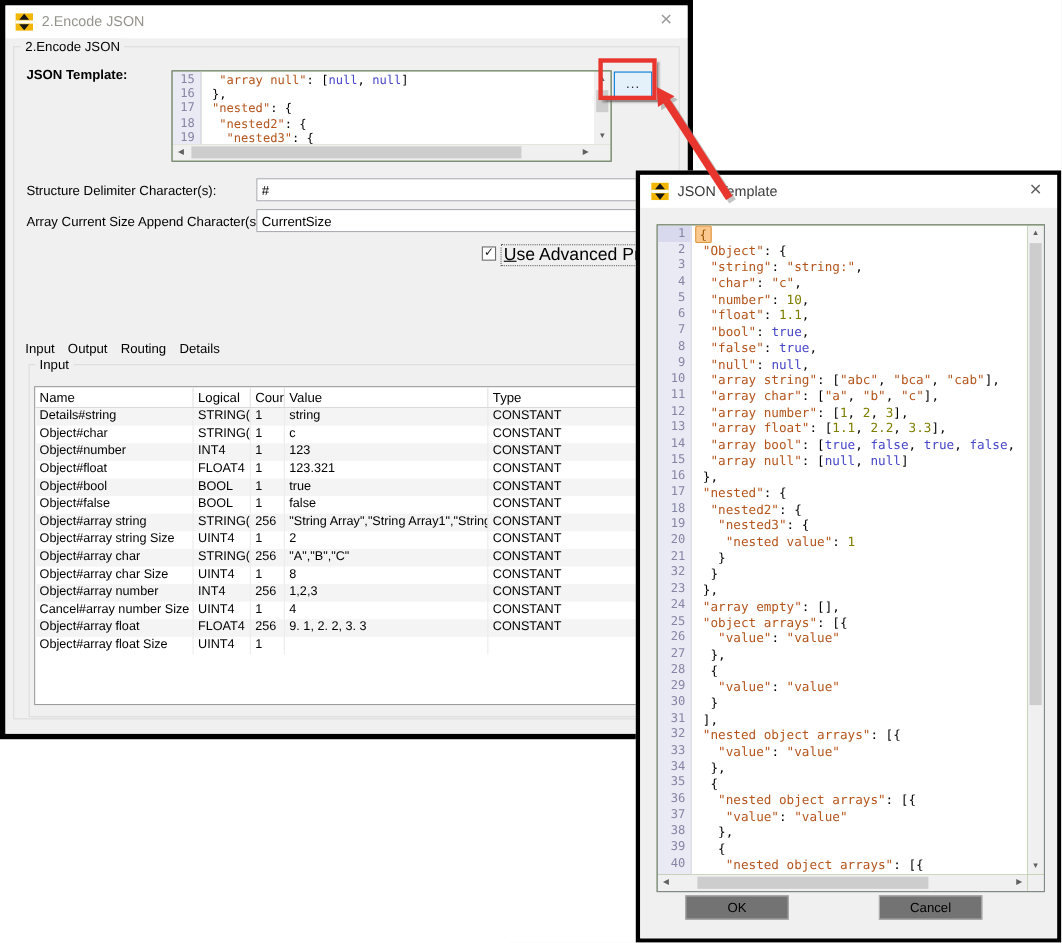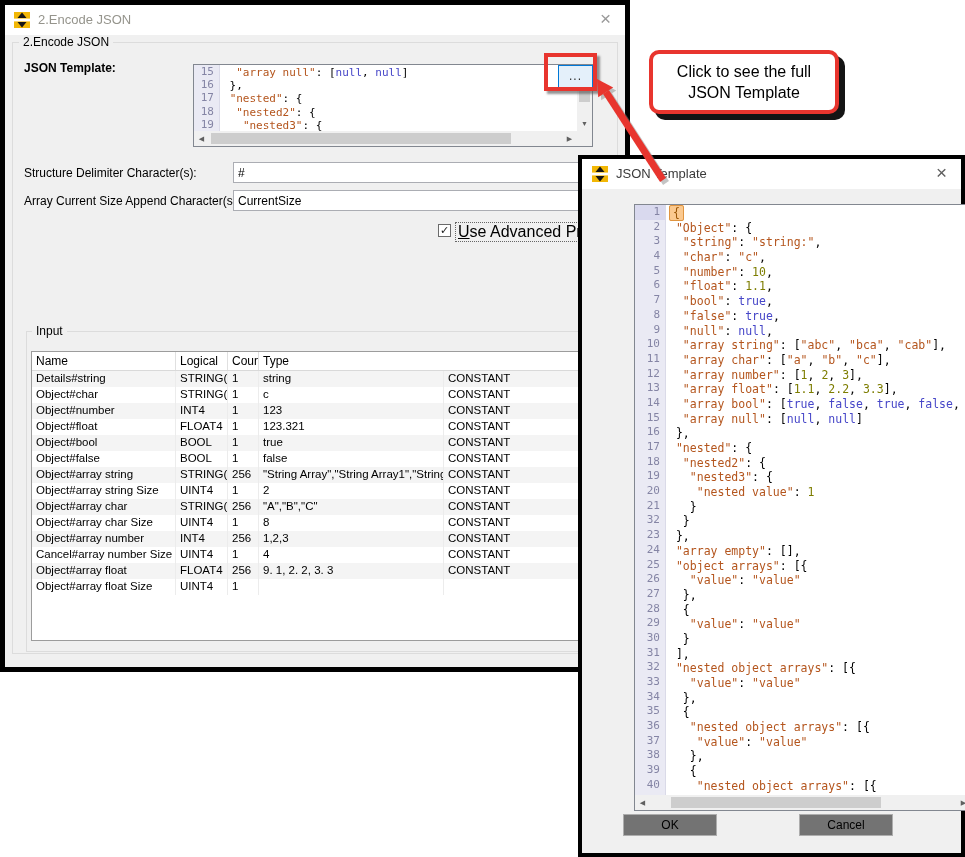--- a/index.html
+++ b/index.html
@@ -24,21 +24,21 @@
   .groupbox { position:absolute; border:1px solid #dcdcdc; }
   .grouplabel { position:absolute; top:-8px; left:8px; background:#f0f0f0; padding:0 4px; font-size:12px; }
 
   
   .lbl { position:absolute; font-size:12px; white-space:nowrap; }
   .lbl.bold { font-weight:bold; }
   .txt { position:absolute; border:1px solid #abadb3; background:#fff; font-size:12px;
          font-family:"Liberation Sans", sans-serif; padding:2px 4px; height:21px; }
 
   
-  .editor { position:absolute; border:1px solid #828790; background:#4d7c0f;margin-left:37px; }
+  .editor { position:absolute; border:1px solid #828790; background:#4d7c0f; }
   .gutter { position:absolute; left:0; top:0; bottom:15px; background:#eaeaf4; border-right:1px solid #dadae8;
             text-align:right; color:#8585a5; font-family:"DejaVu Sans Mono", monospace; overflow:hidden; }
   .gutter .gl { padding-right:5px; }
   .gutter .gl.cur { background:#d9d9ee; }
   .codearea { position:absolute; top:0; bottom:15px; background:#fff; overflow:hidden; padding:1px 0 0 3px;
               font-family:"DejaVu Sans Mono", monospace; cursor:text; }
   .cl { white-space:pre; }
   .ed-big .gutter { width:31px; font-size:11px; }
   .ed-big .codearea { left:31px; right:15px; font-size:11.5px; }
   .ed-big .gl, .ed-big .cl { height:14.7px; line-height:14.7px; }
@@ -154,29 +154,31 @@
       <div class="ellipsisbtn" style="left:553px; top:30px; width:35px; height:24px;">...</div>
 
       <span class="lbl" style="left:19px; top:131px;">Structure Delimiter Character(s):</span>
       <input class="txt" style="left: 228px; top: 127px; width: 352px;" value="#">
       <span class="lbl" style="left:19px; top:159px;">Array Current Size Append Character(s):</span>
       <input class="txt" style="left: 228px; top: 155px; width: 352px;" value="CurrentSize">
 
       <span class="cbbox" style="left:433px; top:189px;"><span>✓</span></span>
       <span class="cblabel" style="left:451px; top:188px;"><span class="mn">U</span><span>se Advanced Prope</span></span>
 
+      <div class="tabbar" style="left:13px; top:267px;"><span class="tab sel">Input</span><span class="tab">Output</span><span class="tab">Routing</span><span class="tab">Details</span></div>
 
       <div class="groupbox" style="left:21px; top:296px; width:582px; height:321px;">
         <span class="grouplabel" style="left:5px;">Input</span>
       </div>
       <div class="table" style="left:26px; top:316px; width:576px; height:290px;">
         <div class="trow thead">
             <div class="th c0">Name</div>
             <div class="th c1">Logical</div>
             <div class="th c2">Count</div>
+            <div class="th c3">Value</div>
             <div class="th c4">Type</div>
           </div>
         <div>
             <div class="trow tr alt">
               <div class="td c0">Details#string</div>
               <div class="td c1">STRING(...</div>
               <div class="td c2">1</div>
               <div class="td c3">string</div>
               <div class="td c4">CONSTANT</div>
             </div>
@@ -391,24 +393,20 @@
         </div>
         <div class="sb-corner"></div>
       </div>
 
       <div class="btn" style="left:41px; top:625px; width:94px; height:22px;">OK</div>
       <div class="btn" style="left:217px; top:625px; width:94px; height:22px;">Cancel</div>
 
     </div>
   </div>
 
-  <div class="callout">
-    <span>Click to see the full</span>
-    <span>JSON Template</span>
-  </div>
 
   <svg class="arrowsvg" width="965" height="857">
     <line x1="666" y1="183" x2="609" y2="95" stroke="#8a8a8a" stroke-width="7" opacity="0.5"></line>
     <polygon points="600,82 616.2,90.5 601.2,100.3" fill="#8a8a8a" opacity="0.5"></polygon>
     <line x1="663" y1="180" x2="606" y2="92" stroke="#e8352e" stroke-width="7"></line>
     <polygon points="597,79 613.2,87.5 598.2,97.3" fill="#e8352e"></polygon>
   </svg>
 
 </div>
 

